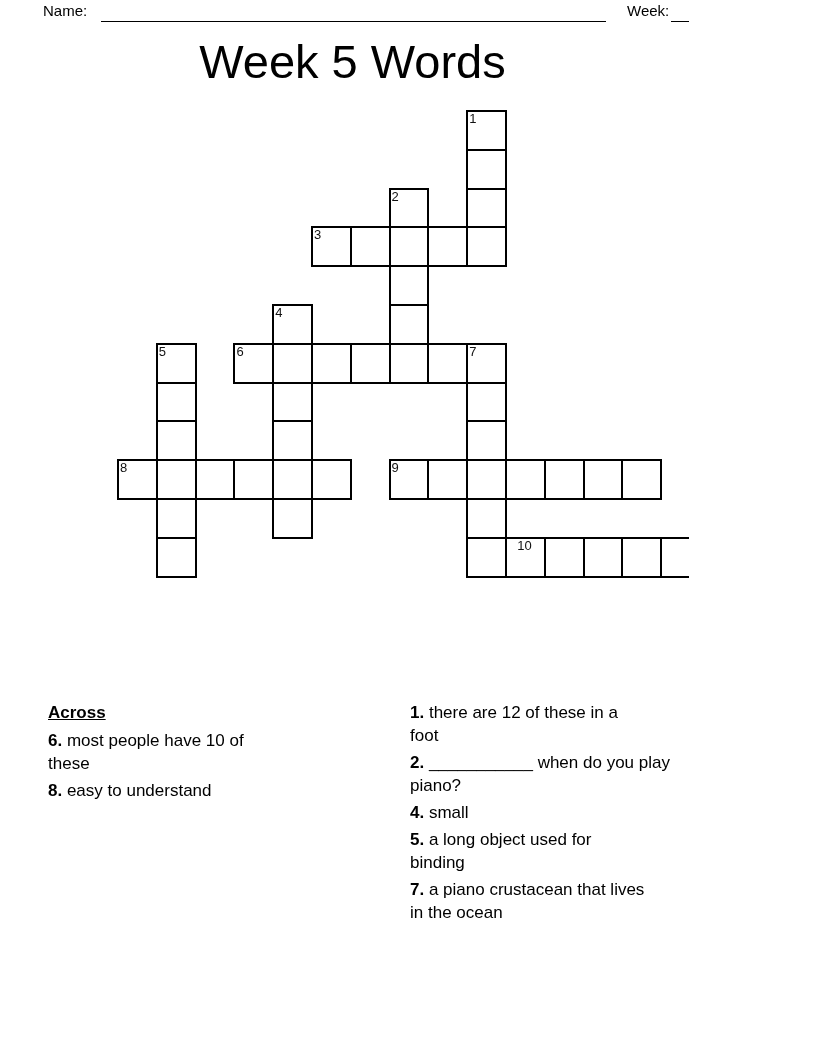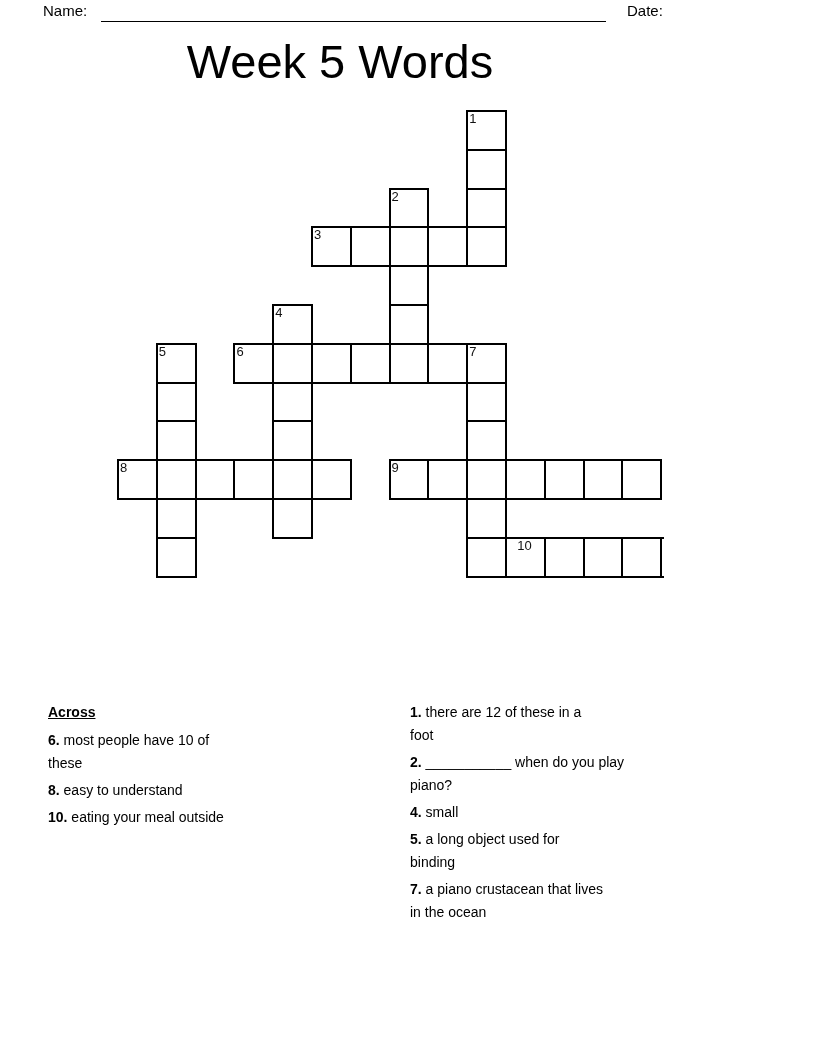--- a/index.html
+++ b/index.html
@@ -8,20 +8,21 @@
     background: #ffffff;
   }
   .page {
     position: relative;
     width: 664px;
     height: 1056px;
     background: #ffffff;
     font-family: "Liberation Sans", sans-serif;
     color: #000000;
     overflow: hidden;
+    padding-left: 25px;
   }
 
   
   .hdr-label {
     position: absolute;
     font-size: 15px;
     line-height: 20px;
     color: #000;
   }
   .name-label { left: 43px; top: 1px; }
@@ -68,21 +69,21 @@
     font-size: 13px;
     line-height: 15px;
     color: #111;
     z-index: 2;
   }
 
   
   .clue-col {
     position: absolute;
     top: 701px;
-    font-size: 14px;
+    font-size: 17px;
     line-height: 23px;
   }
   .clue-col.across { left: 48px;  width: 360px; }
   .clue-col.down   { left: 410px; width: 352px; }
   .clue-heading {
     font-weight: bold;
     text-decoration: underline;
     margin: 0 0 5px 0;
   }
   .clue {
@@ -91,21 +92,21 @@
   .clue b { font-weight: bold; }
   .clue-text { white-space: pre-line; }
 </style>
 </head>
 <body>
 
 <div class="page">
 
   <div class="hdr-label name-label">Name:</div>
   <div class="hdr-line name-line"></div>
-  <div class="hdr-label date-label">Date:</div>
+  <div class="hdr-label date-label">Week:</div>
   <div class="hdr-line date-line"></div>
 
   <div class="title">Week 5 Words</div>
 
   <div class="grid">
       <div class="cell" style="left: 349.2px; top: 0px;"></div>
       <div class="cell" style="left: 349.2px; top: 38.8px;"></div>
       <div class="cell" style="left: 349.2px; top: 77.6px;"></div>
       <div class="cell" style="left: 349.2px; top: 116.4px;"></div>
       <div class="cell" style="left: 271.6px; top: 77.6px;"></div>
@@ -164,21 +165,20 @@
       <div class="cellnum" style="left: 274.6px; top: 350.2px;">9</div>
       <div class="cellnum" style="left: 352.2px; top: 427.8px; margin-left: 48px;">10</div>
     </div>
 
   <div class="clue-col across">
     <div class="clue-heading">Across</div>
     <div>
         <div class="clue"><b>6.</b><span class="clue-text"> most people have 10 of
 these</span></div>
         <div class="clue"><b>8.</b><span class="clue-text"> easy to understand</span></div>
-        <div class="clue"><b>10.</b><span class="clue-text"> eating your meal outside</span></div>
       </div>
   </div>
 
   <div class="clue-col down">
     <div>
         <div class="clue"><b>1.</b><span class="clue-text"> there are 12 of these in a
 foot</span></div>
         <div class="clue"><b>2.</b><span class="clue-text"> ___________ when do you play
 piano?</span></div>
         <div class="clue"><b>4.</b><span class="clue-text"> small</span></div>

